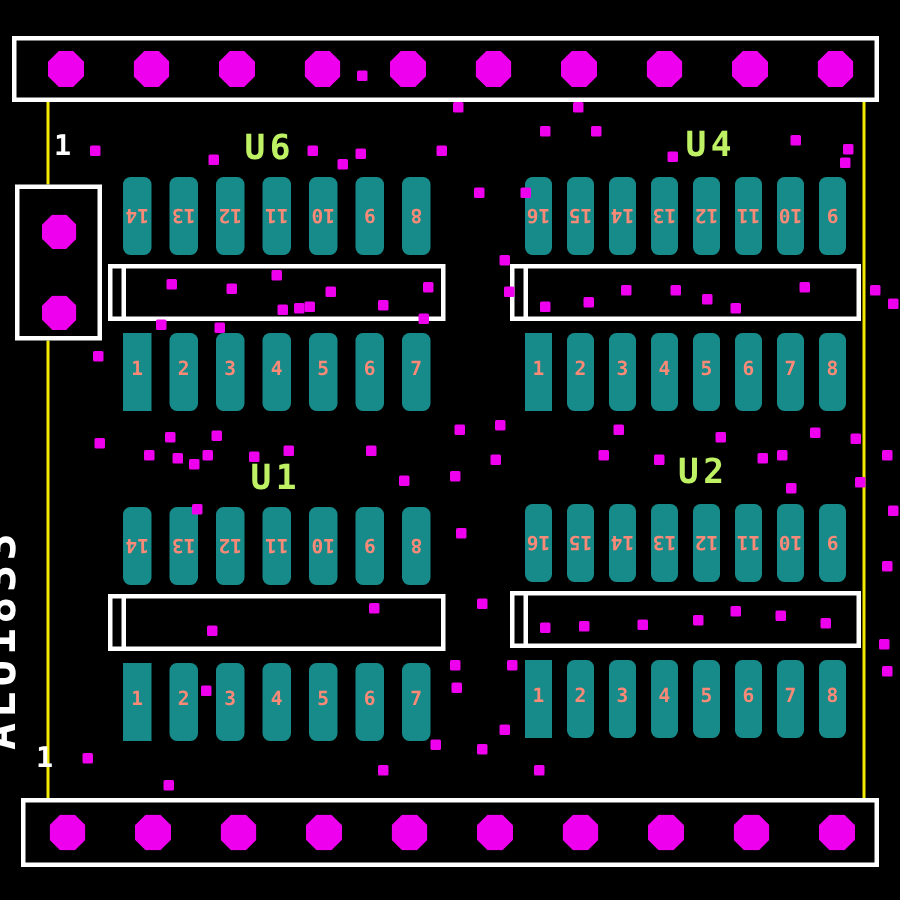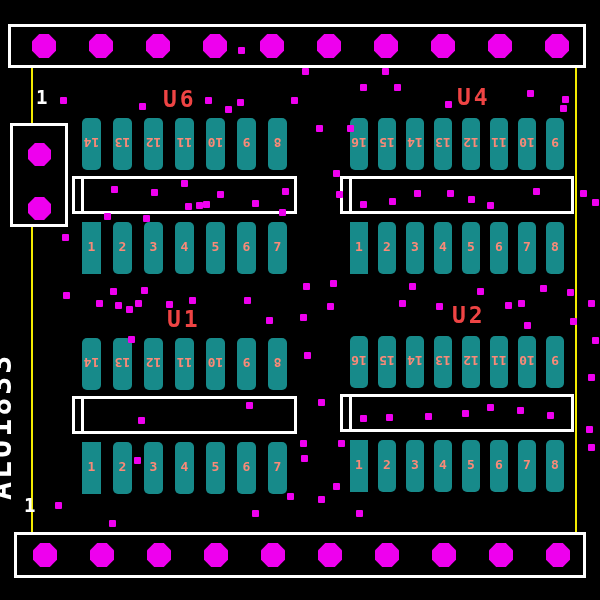--- a/index.html
+++ b/index.html
@@ -50,21 +50,21 @@
     box-sizing: border-box;
     border: 3px solid #ffffff;
     background: #000000;
   }
   
   .ic {
     position: absolute;
   }
   .ic-label {
     position: absolute;
-    color: #ef4444;
+    color: #bef264;
     font-size: 23px;
     font-weight: bold;
     letter-spacing: 3px;
     line-height: 1;
     white-space: nowrap;
     font-family: "DejaVu Sans Mono", monospace;
   }
   .ic-body {
     position: absolute;
     box-sizing: border-box;

